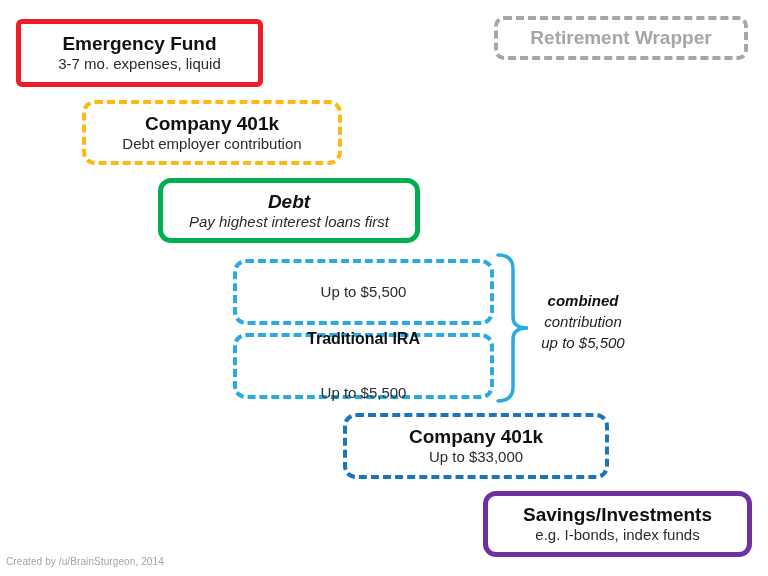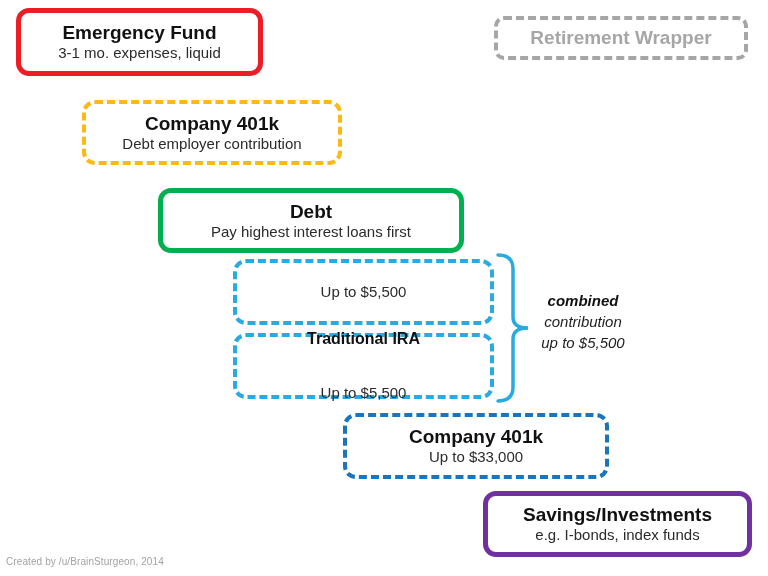--- a/index.html
+++ b/index.html
@@ -13,23 +13,23 @@
   .box{
     position:absolute;box-sizing:border-box;background:#ffffff;
     border:4px solid #14532d;border-radius:13px;
     display:flex;flex-direction:column;align-items:center;justify-content:center;
     text-align:center;padding:2px 6px;
   }
   .title{font-weight:bold;font-size:19px;line-height:1.22;color:#111111;white-space:nowrap;}
   .sub{font-size:15px;line-height:1.25;color:#2b2b2b;white-space:nowrap;}
 
   
-  .b0{left:16px;top:8px;width:247px;height:68px;border-width:5px;}
+  .b0{left:16px;top:19px;width:247px;height:68px;border-width:5px;border-radius:6px;}
   .b1{left:82px;top:100px;width:260px;height:65px;}
-  .b2{left:158px;top:188px;width:306px;height:65px;border-width:5px;}
+  .b2{left:158px;top:178px;width:262px;height:65px;border-width:5px;font-style:italic;}
   .b3{left:233px;top:259px;width:261px;height:66px;}
   .b4{left:233px;top:333px;width:261px;height:66px;}
   .b4 .title{font-size:16px;}
   .b5{left:343px;top:413px;width:266px;height:66px;}
   .b6{left:483px;top:491px;width:269px;height:66px;border-width:5px;text-align:right;}
 
   .wrapperbox{left:494px;top:16px;width:254px;height:44px;border-radius:10px;}
   .wrapperbox .title{font-size:19px;color:inherit;}
 
   .brace{position:absolute;left:490px;top:248px;}
@@ -42,21 +42,21 @@
 
   .credit{position:absolute;left:6px;top:556px;font-size:10px;letter-spacing:0.1px;}
 </style>
 </head>
 <body>
 
 <div class="canvas">
 
   <div class="box b0" style="border-color: rgb(238, 28, 37); border-style: solid;">
     <div class="title">Emergency Fund</div>
-    <div class="sub">3-1 mo. expenses, liquid</div>
+    <div class="sub">3-7 mo. expenses, liquid</div>
   </div>
 
   <div class="box b1" style="border-color: rgb(253, 185, 19); border-style: dashed;">
     <div class="title">Company 401k</div>
     <div class="sub">Debt employer contribution</div>
   </div>
 
   <div class="box b2" style="border-color: rgb(0, 176, 80); border-style: solid;">
     <div class="title">Debt</div>
     <div class="sub">Pay highest interest loans first</div>

